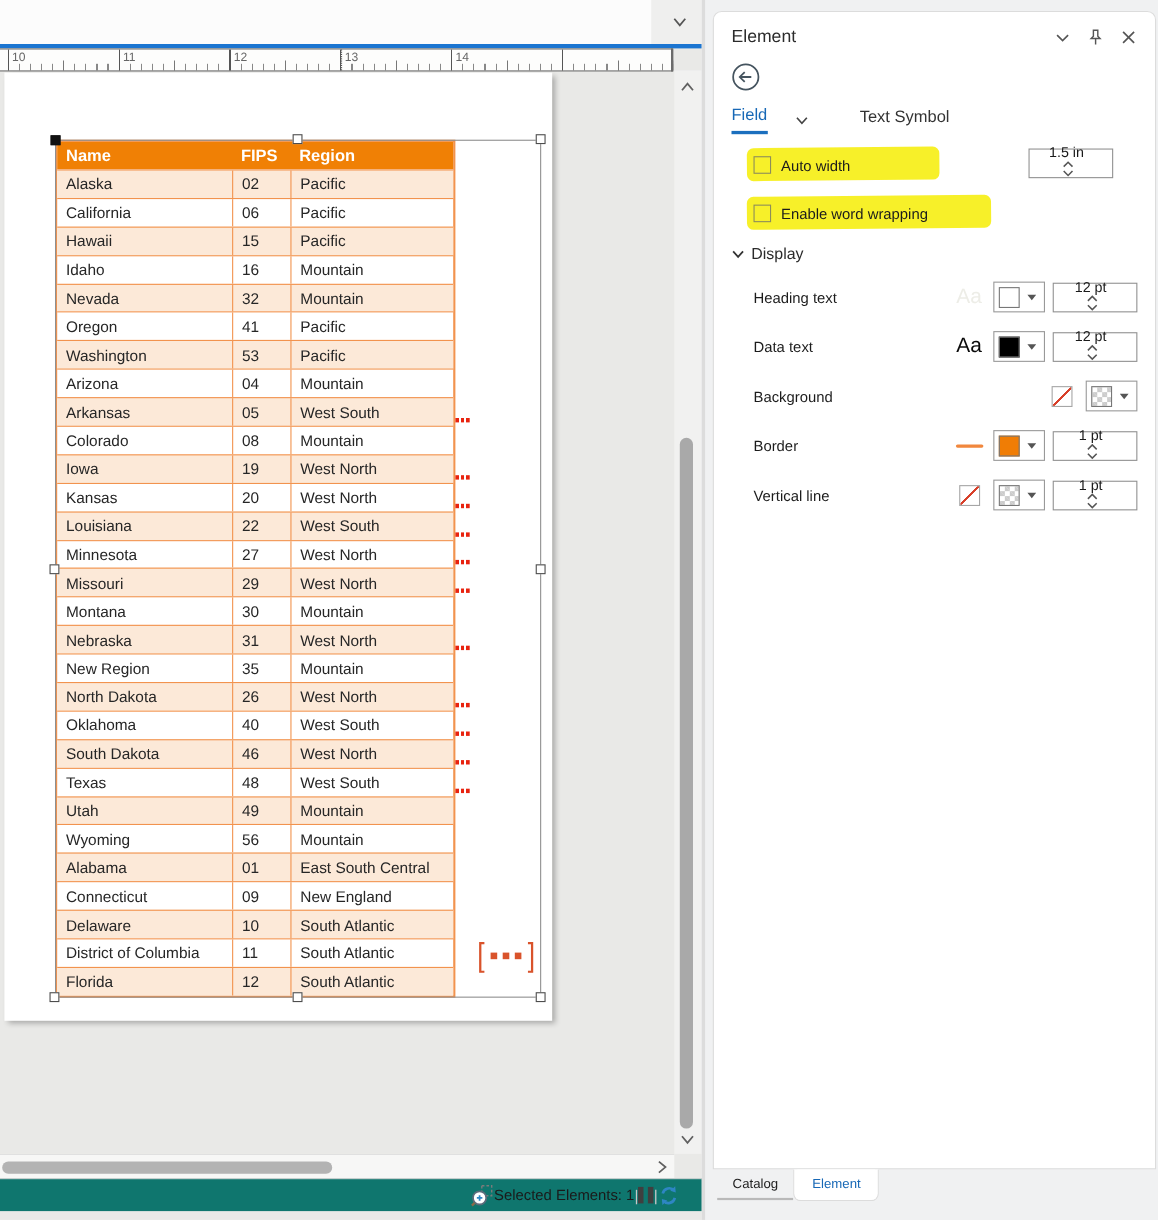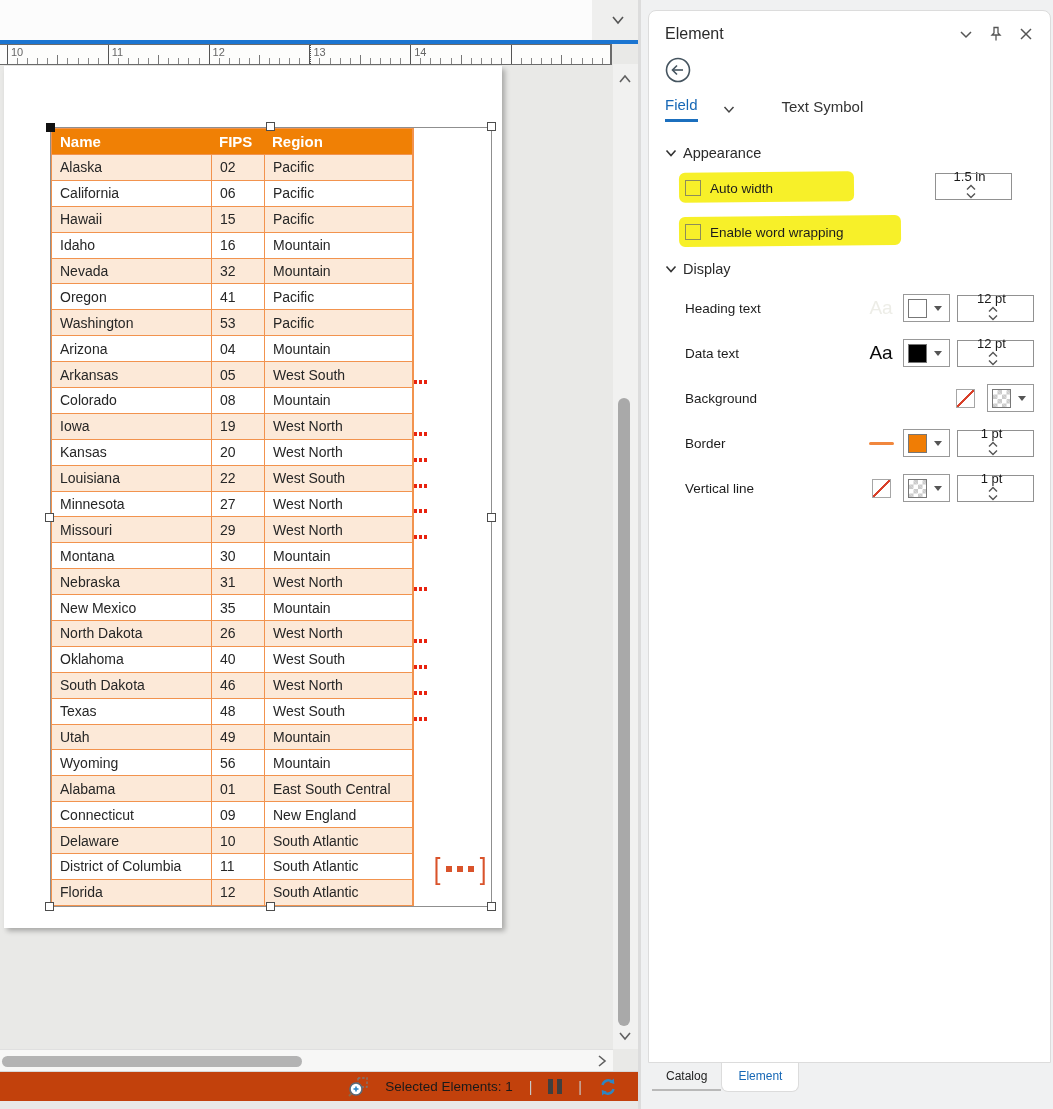--- a/index.html
+++ b/index.html
@@ -56,22 +56,22 @@
 
   
   .vscroll { position:absolute; left:613px; top:64px; width:25px; height:985px; background:#f1f1f0; }
   .vscroll .arrow { position:absolute; left:4px; width:16px; height:16px; color:#606060; }
   .vscroll .thumb { position:absolute; left:5px; top:334px; width:12px; height:628px; background:#a9a9a9; border-radius:6px; }
   .hscroll { position:absolute; left:0; top:1049px; width:613px; height:22px; background:#f7f7f6; border-top:1px solid #e0e0e0; }
   .hscroll .thumb { position:absolute; left:2px; top:6px; width:300px; height:11px; background:#b3b3b3; border-radius:6px; }
   .hscroll .arrow { position:absolute; right:4px; top:3px; width:16px; height:16px; color:#606060; }
 
   
-  .statusbar { position:absolute; left:0; top:1071px; width:638px; height:30px; background:#c2410c;
-    border-top:1px solid #d8d8d8; display:flex; align-items:center; justify-content:flex-end; padding-right:20px; gap:16px; }
+  .statusbar { position:absolute; left:0; top:1071px; width:638px; height:30px; background:#0f766e;
+    border-top:1px solid #d8d8d8; display:flex; align-items:center; justify-content:flex-end; padding-right:20px; gap:0; }
   .statusbar .sel-text { font-size:13.5px; color:#1a1a1a; }
   .statusbar .sep { color:#c8c8c8; font-size:14px; }
   .pause-icon { display:flex; gap:4px; }
   .pause-icon span { width:5px; height:15px; background:#3f3f3f; display:inline-block; }
 
   
   .panel { position:absolute; left:638px; top:0; width:415px; height:1109px; background:#f0f1f2; }
   .splitter { position:absolute; left:0; top:0; width:3px; height:1109px; background:#dcdcdc; }
   .card { position:absolute; left:10px; top:10px; width:403px; height:1053px; background:#ffffff;
     border:1px solid #dcdcdc; border-radius:8px 8px 0 0; }
@@ -265,21 +265,21 @@
             <span class="c region">Mountain</span>
 
           </div>
             <div class="trow alt trunc" style="">
             <span class="c name">Nebraska</span>
             <span class="c fips">31</span>
             <span class="c region">West North</span>
             <span class="trunc-dots"></span>
           </div>
             <div class="trow" style="">
-            <span class="c name">New Mexico</span>
+            <span class="c name">New Region</span>
             <span class="c fips">35</span>
             <span class="c region">Mountain</span>
 
           </div>
             <div class="trow alt trunc" style="">
             <span class="c name">North Dakota</span>
             <span class="c fips">26</span>
             <span class="c region">West North</span>
             <span class="trunc-dots"></span>
           </div>
@@ -437,26 +437,20 @@
         </div>
 
         <div class="p-tabs">
           <span class="p-tab active">Field</span>
           <svg class="tab-chev" viewBox="0 0 14 14">
               <polyline points="2.5,5 7,10 11.5,5" fill="none" stroke="currentColor" stroke-width="1.5"></polyline>
             </svg>
           <span class="p-tab p-tab2">Text Symbol</span>
         </div>
 
-        <div class="section-h">
-          <svg class="chev" viewBox="0 0 12 12">
-              <polyline points="1.5,3.5 6,8.5 10.5,3.5" fill="none" stroke="currentColor" stroke-width="1.6"></polyline>
-            </svg>
-          <span>Appearance</span>
-        </div>
 
         <div class="chk-row">
           <div class="hl-band" style="width:175px;"></div>
           <div class="chk"></div>
           <span class="chk-label">Auto width</span>
           <div class="row-right">
             <div class="spin">
               <span class="val">1.5 in</span>
               <span class="updn">
                 <svg viewBox="0 0 10 7">

